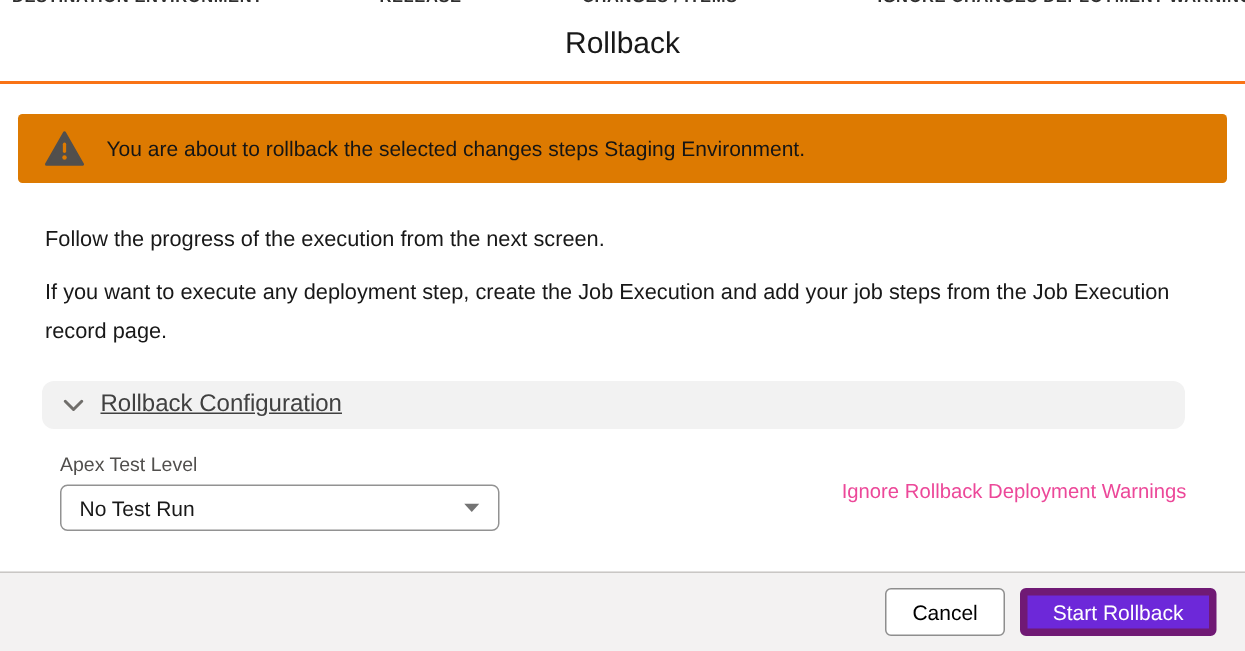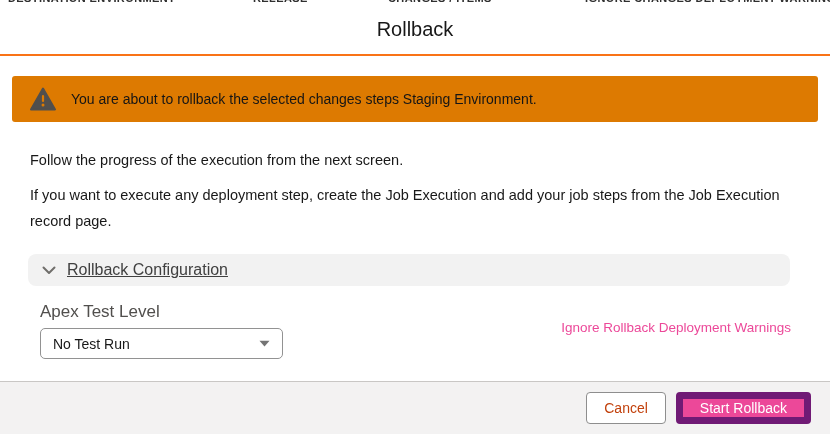--- a/index.html
+++ b/index.html
@@ -97,26 +97,26 @@
   }
 
   
   .form-row {
     display: flex;
     justify-content: space-between;
     align-items: flex-start;
     margin: 16px 39px 0 40px;
   }
   .field-label {
-    font-size: 17px;
+    font-size: 13px;
     color: #514f4d;
     margin-bottom: 6px;
   }
   .combobox {
-    width: 243px;
+    width: 293px;
     height: 31px;
     border: 1px solid #929292;
     border-radius: 5px;
     background: #fff;
     display: flex;
     align-items: center;
     justify-content: space-between;
     padding: 0 12px;
     cursor: pointer;
   }
@@ -184,25 +184,25 @@
     font-size: 14px;
     padding: 0 17px;
     cursor: pointer;
     display: inline-flex;
     align-items: center;
     justify-content: center;
   }
   .btn-neutral {
     background: #fff;
     border: 1px solid #8e8e8e;
-    color: #c2410c;
+    color: #000000;
   }
   .btn-brand {
-    background: #ec4899;
-    border: 7px solid #701a75;
+    background: #6d28d9;
+    border: 5px solid #701a75;
     color: #fff;
     font-weight: 500;
   }
 </style>
 </head>
 <body>
 
 <div class="screen">
 
   <div class="bg-strip">

